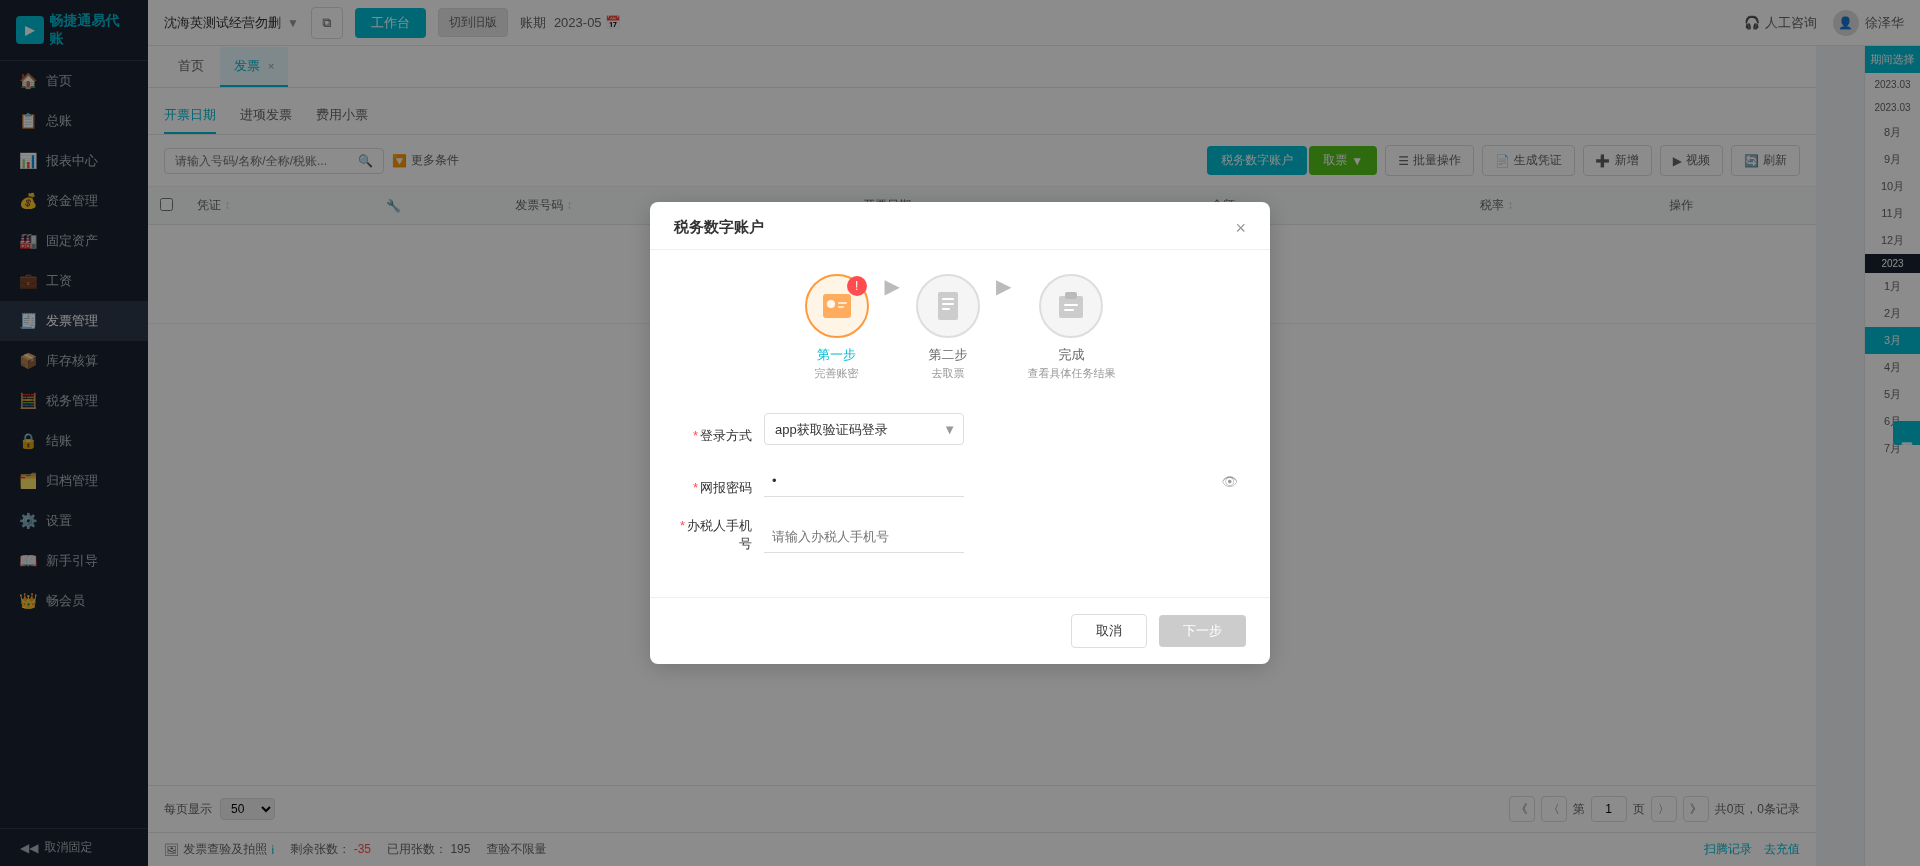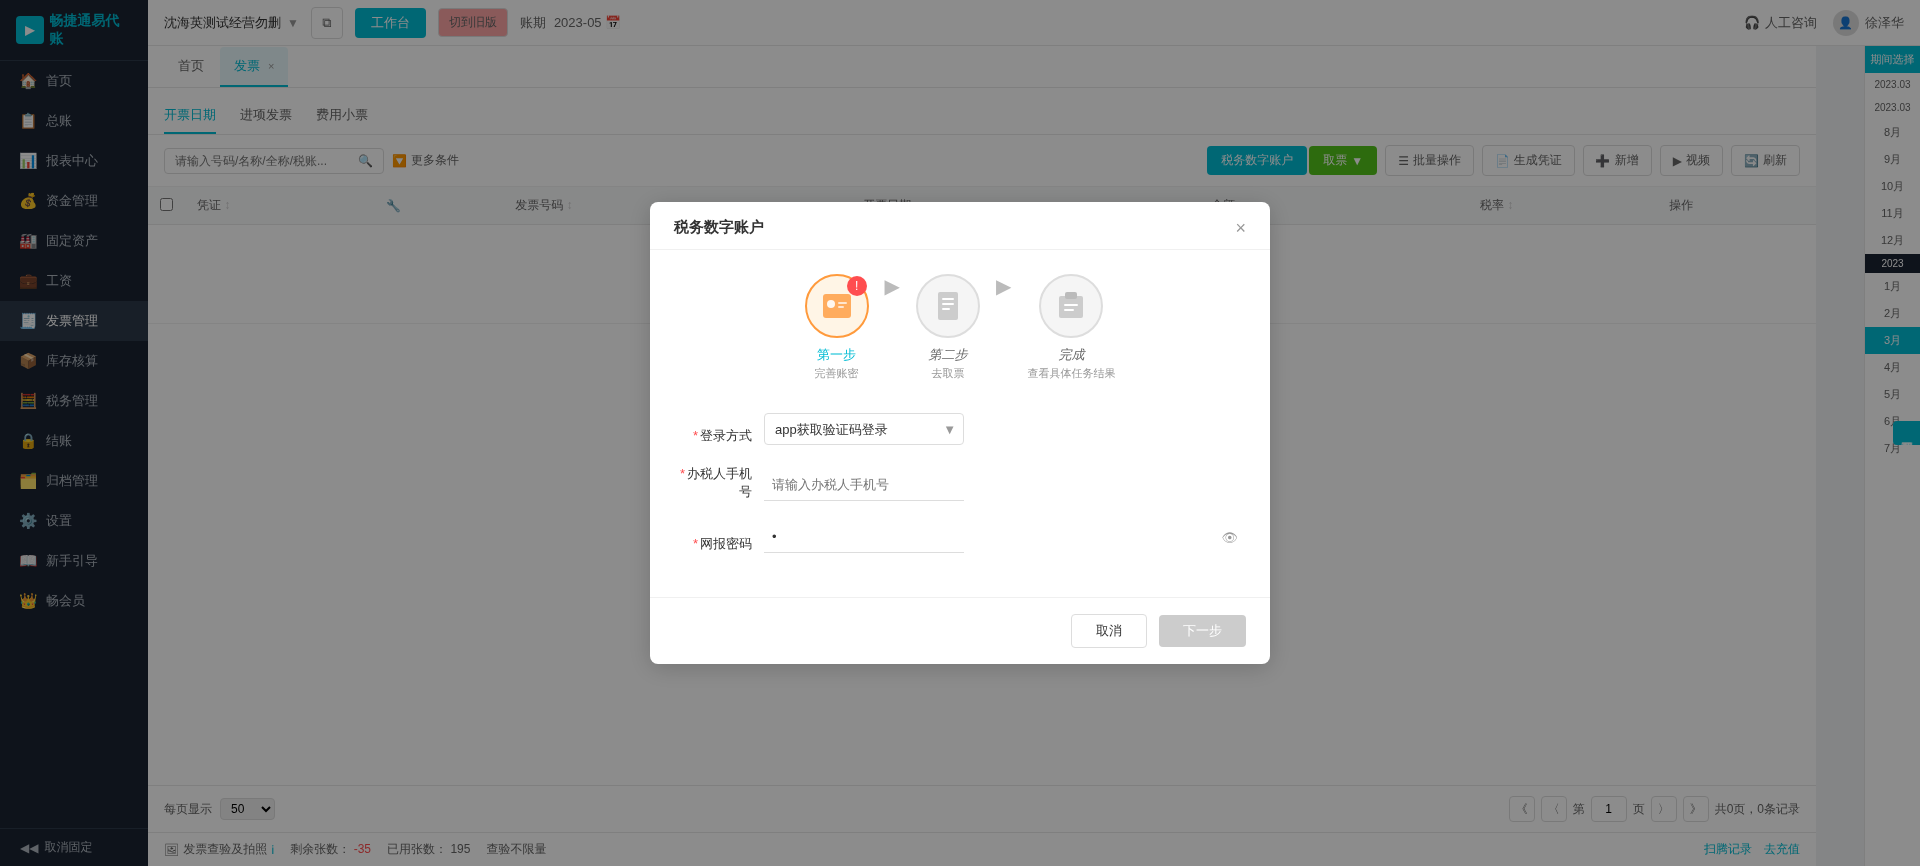--- a/index.html
+++ b/index.html
@@ -16,21 +16,21 @@
 
     
     .main { flex: 1; display: flex; flex-direction: column; height: 866px; overflow: hidden; }
 
     
     .topbar { background: #fff; height: 46px; display: flex; align-items: center; padding: 0 16px; gap: 12px; border-bottom: 1px solid #e8e8e8; flex-shrink: 0; }
     .company-select { display: flex; align-items: center; gap: 6px; color: #333; font-size: 13px; cursor: pointer; }
     .company-name { font-size: 13px; color: #333; }
     .topbar-icon-btn { width: 32px; height: 32px; display: flex; align-items: center; justify-content: center; border: 1px solid #ddd; border-radius: 4px; cursor: pointer; color: #666; }
     .workbench-btn { background: #00bcd4; color: #fff; border: none; border-radius: 4px; padding: 6px 16px; font-size: 13px; cursor: pointer; }
-    .switch-btn { background: #fca5a5; border: 1px solid #ddd; border-radius: 4px; padding: 5px 10px; font-size: 12px; color: #666; cursor: pointer; }
+    .switch-btn { background: #e5e5e5; border: 1px solid #ddd; border-radius: 4px; padding: 5px 10px; font-size: 12px; color: #666; cursor: pointer; }
     .period-info { color: #666; font-size: 13px; display: flex; align-items: center; gap: 4px; }
     .topbar-right { margin-left: auto; display: flex; align-items: center; gap: 16px; color: #666; font-size: 13px; }
     .user-avatar { width: 26px; height: 26px; border-radius: 50%; background: #ddd; display: flex; align-items: center; justify-content: center; font-size: 12px; color: #666; }
 
     
     .page-tabs { background: #fff; padding: 0 16px; display: flex; align-items: center; border-bottom: 1px solid #e8e8e8; height: 42px; flex-shrink: 0; gap: 2px; }
     .page-tab { padding: 10px 14px; font-size: 13px; color: #666; cursor: pointer; border-bottom: 2px solid transparent; display: flex; align-items: center; gap: 4px; }
     .page-tab.active { color: #00bcd4; border-bottom: 2px solid #00bcd4; background: #e8f8fb; border-radius: 4px 4px 0 0; }
     .page-tab-close { font-size: 11px; color: #999; margin-left: 4px; }
 
@@ -80,21 +80,21 @@
     
     .steps { display: flex; align-items: flex-start; justify-content: center; gap: 0; margin-bottom: 32px; }
     .step { display: flex; flex-direction: column; align-items: center; position: relative; }
     .step-icon-wrap { width: 64px; height: 64px; border-radius: 50%; display: flex; align-items: center; justify-content: center; font-size: 28px; position: relative; }
     .step-icon-wrap.active-step { background: #fff5e6; border: 2px solid #ff9a3c; }
     .step-icon-wrap.inactive-step { background: #f5f5f5; border: 2px solid #ddd; }
     .step-badge { position: absolute; top: 0; right: 0; width: 20px; height: 20px; background: #ff4d4f; border-radius: 50%; color: #fff; font-size: 12px; display: flex; align-items: center; justify-content: center; }
     .step-label { font-size: 13px; color: #00bcd4; margin-top: 8px; font-weight: 500; }
     .step-sublabel { font-size: 11px; color: #999; margin-top: 2px; }
     .step-arrow { display: flex; align-items: center; padding: 0 16px; padding-bottom: 32px; color: #bbb; font-size: 20px; }
-    .step-label.inactive { color: #666; font-style: italic; }
+    .step-label.inactive { color: #666; }
 
     
     .form-row { display: flex; align-items: flex-end; margin-bottom: 20px; gap: 0; }
     .form-label { width: 90px; font-size: 13px; color: #333; flex-shrink: 0; text-align: right; padding-right: 12px; }
     .form-label.required::before { content: '*'; color: #ff4d4f; margin-right: 2px; }
     .form-control { flex: 1; }
     .select-wrap { position: relative; display: inline-block; }
     .select-wrap select { width: 200px; height: 32px; border: 1px solid #ddd; border-radius: 4px; padding: 0 10px; font-size: 13px; color: #333; appearance: none; background: #fff; cursor: pointer; }
     .select-arrow { position: absolute; right: 8px; top: 50%; transform: translateY(-50%); color: #999; pointer-events: none; }
     .input-wrap { position: relative; display: flex; align-items: center; }
@@ -433,35 +433,35 @@
               <select style="width:200px;height:32px;border:1px solid #ddd;border-radius:4px;padding:0 10px;font-size:13px;color:#333;appearance:none;background:#fff;cursor:pointer;">
                 <option>app获取验证码登录</option>
                 <option>账号密码登录</option>
               </select>
               <span class="select-arrow">▼</span>
             </div>
           </div>
         </div>
 
         <div class="form-row">
-          <label class="form-label required">办税人手机号</label>
-          <div class="form-control">
-            <input type="text" placeholder="请输入办税人手机号" style="width: 200px; height: 32px; border-top: none; border-right: none; border-left: none; border-image: initial; border-bottom: 1px solid rgb(221, 221, 221); padding: 0px 8px; font-size: 13px; color: rgb(187, 187, 187); outline: none; background: transparent;">
-          </div>
-        </div>
-
-        <div class="form-row">
           <label class="form-label required">网报密码</label>
           <div class="form-control">
             <div class="input-wrap">
               <input type="password" value="a" style="width: 200px; height: 32px; border-top: none; border-right: none; border-left: none; border-image: initial; border-bottom: 1px solid rgb(221, 221, 221); padding: 0px 32px 0px 8px; font-size: 13px; color: rgb(51, 51, 51); outline: none; background: transparent;">
               <span class="eye-icon">👁</span>
             </div>
           </div>
         </div>
+
+        <div class="form-row">
+          <label class="form-label required">办税人手机号</label>
+          <div class="form-control">
+            <input type="text" placeholder="请输入办税人手机号" style="width: 200px; height: 32px; border-top: none; border-right: none; border-left: none; border-image: initial; border-bottom: 1px solid rgb(221, 221, 221); padding: 0px 8px; font-size: 13px; color: rgb(187, 187, 187); outline: none; background: transparent;">
+          </div>
+        </div>
       </div>
     </div>
 
     <div class="modal-footer">
       <button class="btn-cancel">取消</button>
       <button class="btn-next">下一步</button>
     </div>
   </div>
 </div>
 

